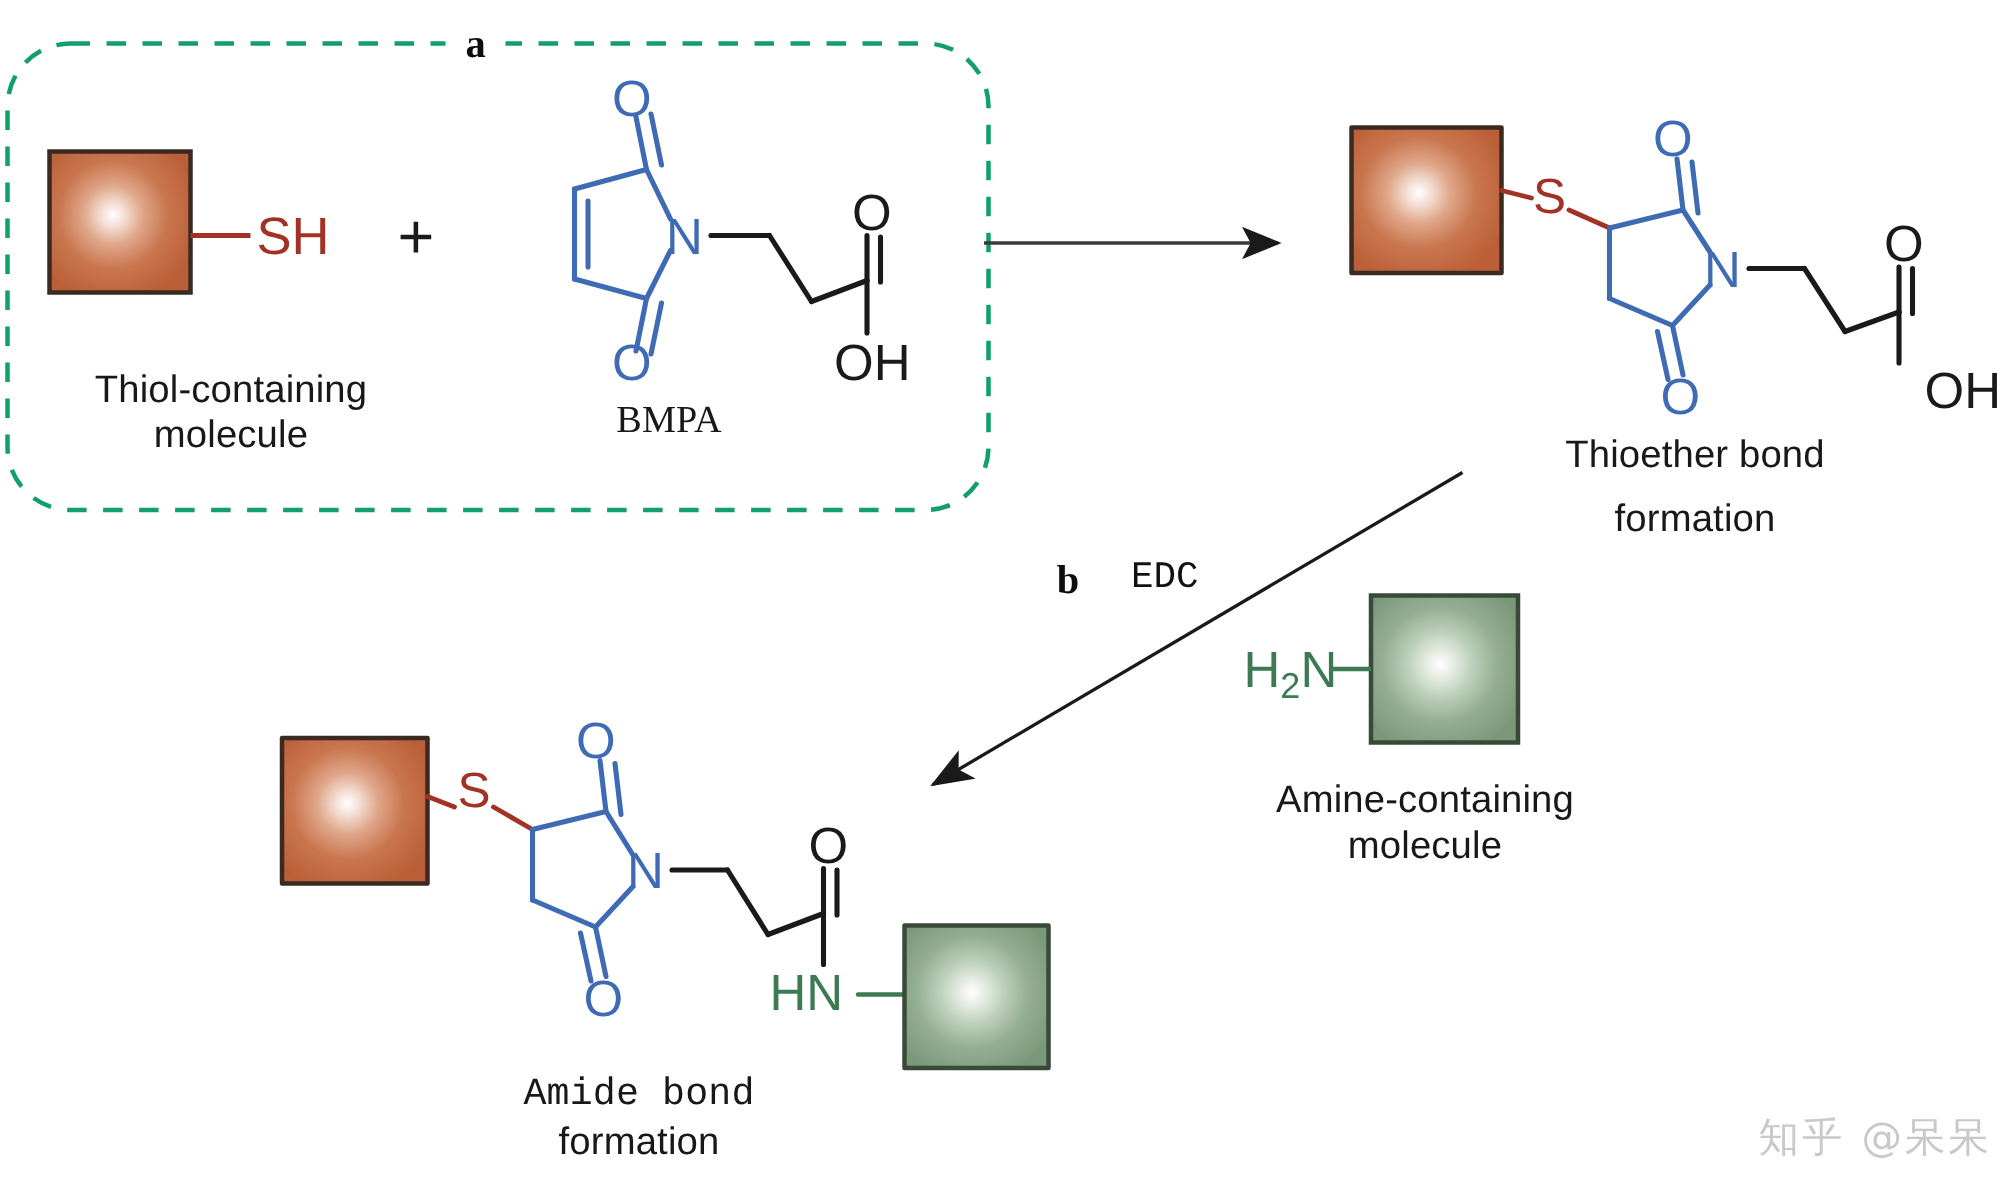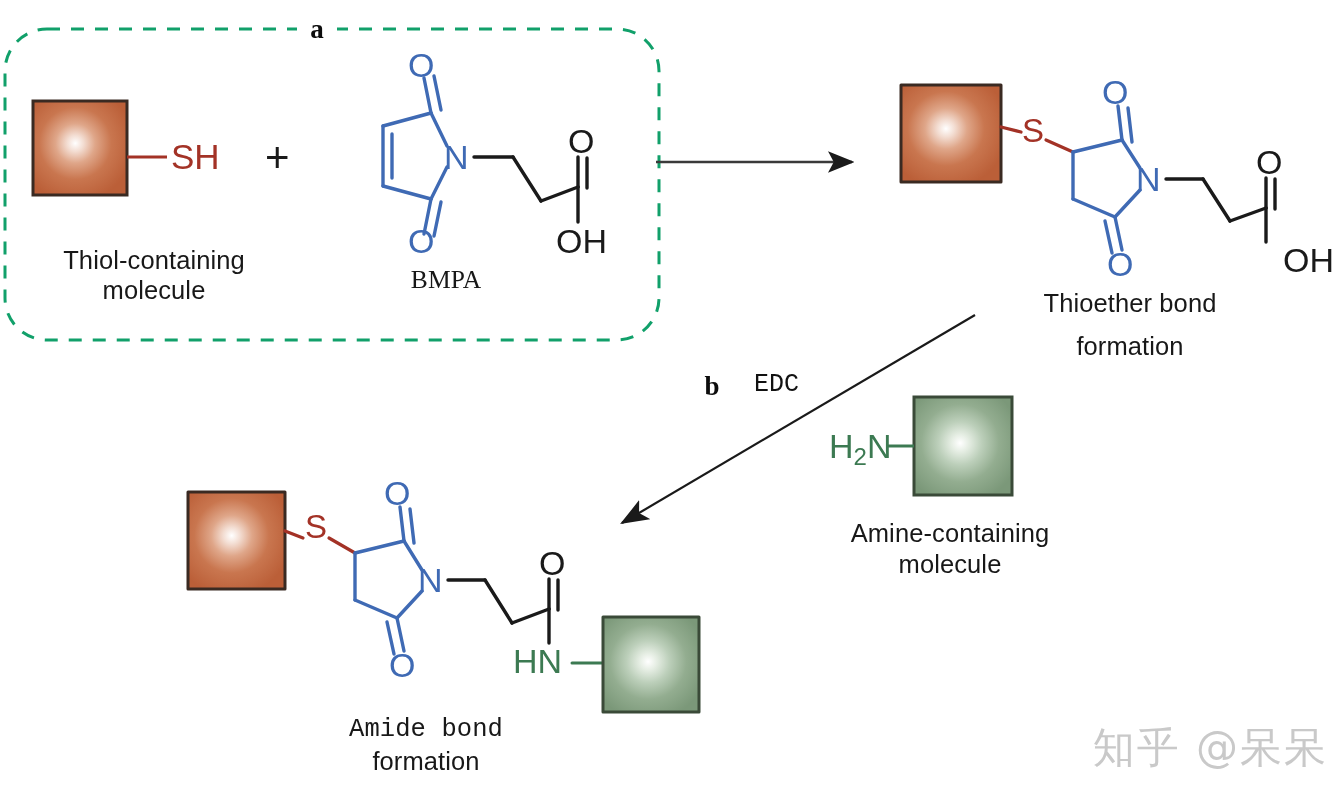--- a/index.html
+++ b/index.html
@@ -17,21 +17,21 @@
     color:#181818;letter-spacing:.1px;
   }
   .panel-letter{
     font-family:"Liberation Serif", serif;font-weight:bold;font-size:27px;
     color:#0d0d0d;
   }
   .edc-text{font-size:25px;color:#111;font-family:"Liberation Sans", sans-serif;}
 
   .watermark{
     position:absolute;right:16px;bottom:26px;
-    font-size:42px;color:#c9c9c9;letter-spacing:2px;
+    font-size:27px;color:#c9c9c9;letter-spacing:2px;
     font-family:"DejaVu Sans", sans-serif;white-space:nowrap;
   }
 </style>
 </head>
 <body>
 
 <svg id="scheme" viewBox="0 0 1344 802" xmlns="http://www.w3.org/2000/svg">
   <defs>
 
     <radialGradient id="orangeGrad" cx="45%" cy="45%" r="62%">

